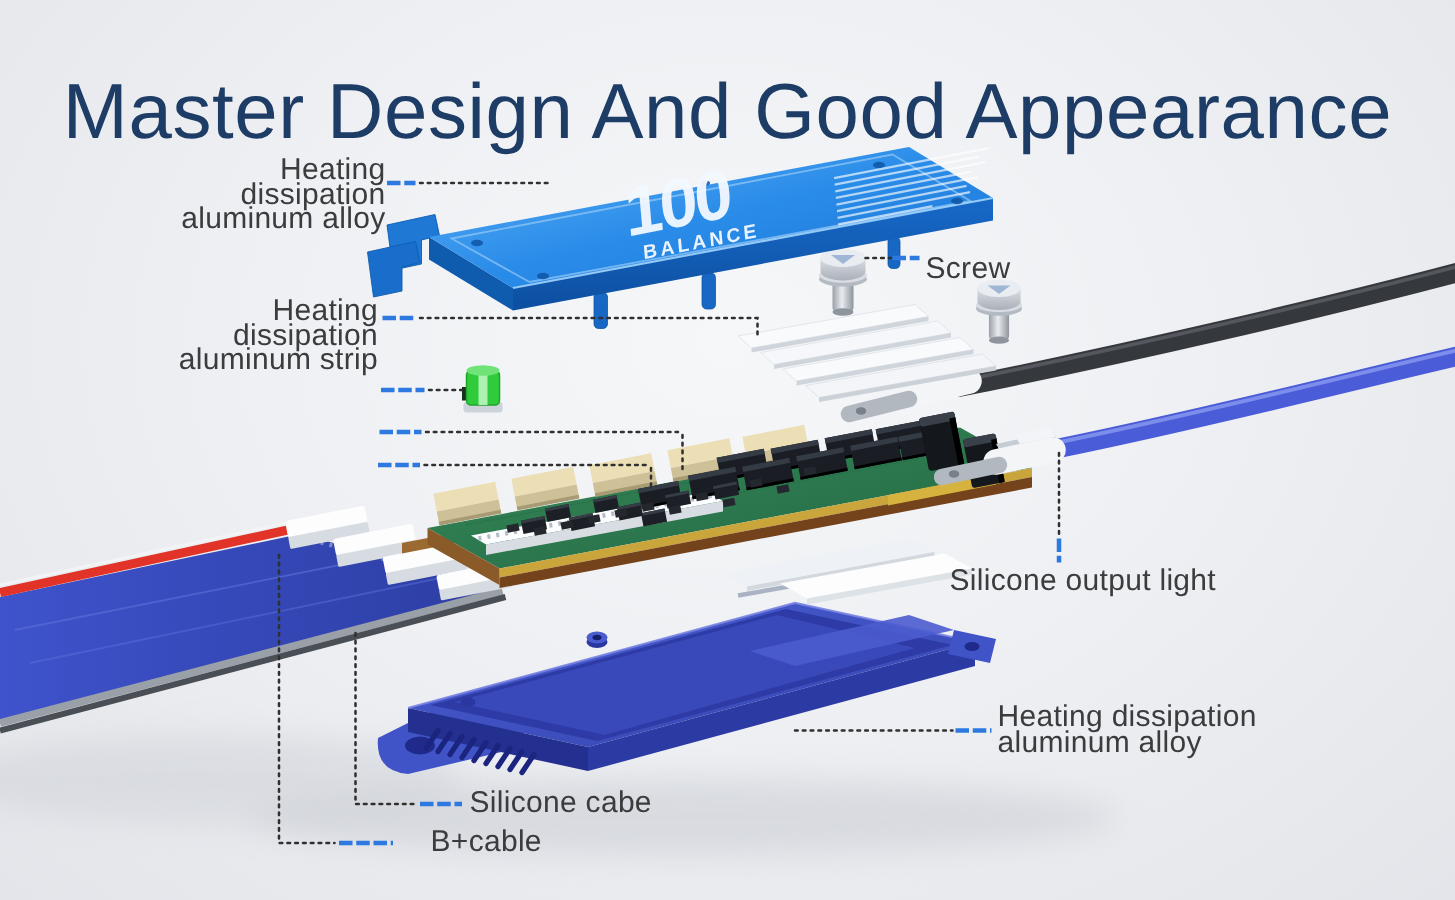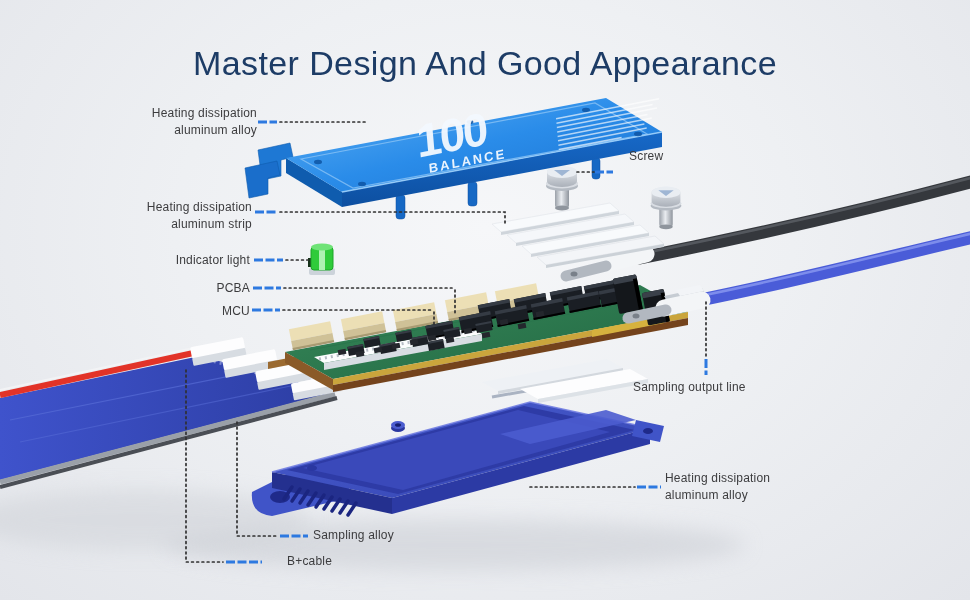--- a/index.html
+++ b/index.html
@@ -3,24 +3,24 @@
 <meta charset="utf-8">
 <style>
   html,body{margin:0;padding:0;}
   .stage{
     position:relative;width:970px;height:600px;overflow:hidden;
     background:radial-gradient(ellipse at 50% 38%, #f6f7f9 0%, #eef0f3 45%, #e3e5ea 100%);
     font-family:"Liberation Sans",sans-serif;
   }
   .title{
     position:absolute;left:0;right:0;top:14px;text-align:center;
-    font-size:34px;font-weight:500;color:#1d3c66;letter-spacing:.4px;line-height:52px;
+    font-size:52px;font-weight:500;color:#1d3c66;letter-spacing:.4px;line-height:52px;
   }
   .lbl{
-    position:absolute;font-size:12px;line-height:16.5px;color:#3c3c3e;letter-spacing:.2px;white-space:nowrap;
+    position:absolute;font-size:20px;line-height:16.5px;color:#3c3c3e;letter-spacing:.2px;white-space:nowrap;
   }
   .lbl.r{text-align:right;width:165px;white-space:normal;}
   svg.scene{position:absolute;left:0;top:0;}
   .dot{stroke:#303031;stroke-width:1.7;fill:none;stroke-dasharray:1.8 3.4;stroke-linecap:round;}
   .blu{stroke:#2d79e0;stroke-width:3;fill:none;stroke-dasharray:9 2.5;}
 </style>
 </head>
 <body>
 
 <div class="stage">
@@ -340,37 +340,34 @@
       <path class="dot" d="M186,370 L186,562 L223,562"></path>
         <path class="blu" d="M226,562 L262,562"></path>
     </g>
   </svg>
 
   <div class="lbl r" style="left:92px;top:105px;">
     <span>Heating dissipation</span><br>
     <span>aluminum alloy</span>
   </div>
 
-  <div class="lbl" style="left:617px;top:148px;margin-left:12px;">Screw</div>
+  <div class="lbl" style="left:617px;top:171px;">Screw</div>
 
   <div class="lbl r" style="left:87px;top:199px;">
     <span>Heating dissipation</span><br>
     <span>aluminum strip</span>
   </div>
 
-  <div class="lbl r" style="left:85px;top:252px;">Indicator light</div>
-
-  <div class="lbl r" style="left:85px;top:280px;">PCBA</div>
-
-  <div class="lbl r" style="left:85px;top:303px;">MCU</div>
-
-  <div class="lbl" style="left:633px;top:379px;">Sampling output line</div>
+
+
+
+  <div class="lbl" style="left:633px;top:379px;">Silicone output light</div>
 
   <div class="lbl" style="left:665px;top:470px;">
     <span>Heating dissipation</span><br>
     <span>aluminum alloy</span>
   </div>
 
-  <div class="lbl" style="left:313px;top:527px;">Sampling alloy</div>
+  <div class="lbl" style="left:313px;top:527px;">Silicone cabe</div>
 
   <div class="lbl" style="left:271px;top:553px;margin-left:16px;">B+cable</div>
 
 </div>
 
 </body></html>

